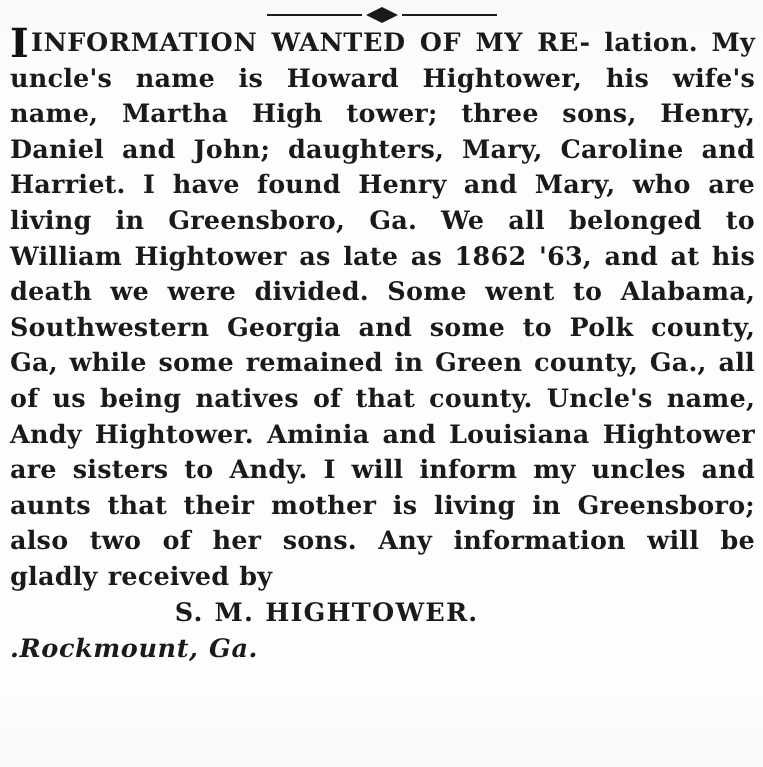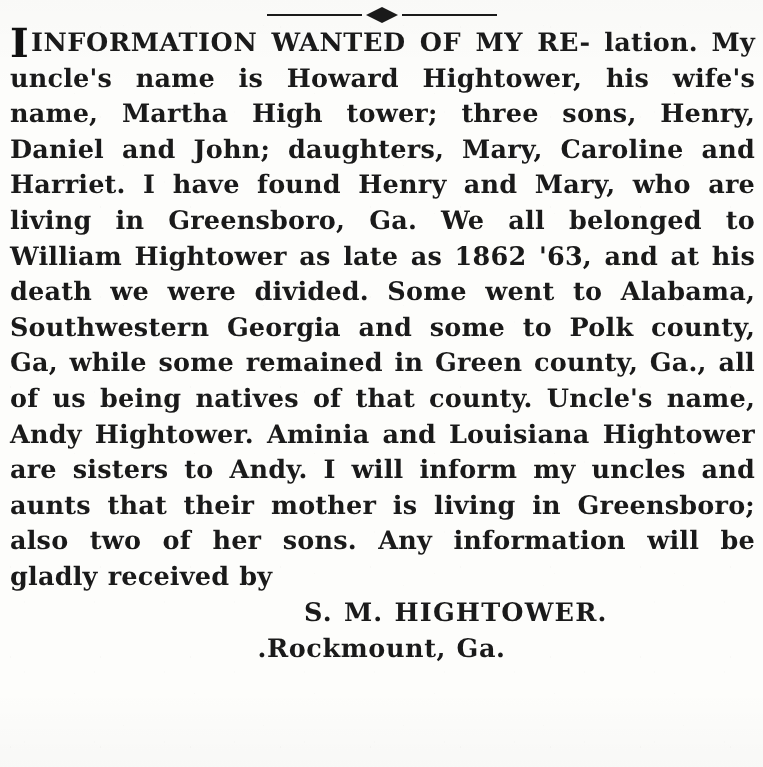--- a/index.html
+++ b/index.html
@@ -68,34 +68,35 @@
     line-height: 32px;
     margin: 2px 2px 0 0;
     color: #111;
   }
 
   .headline {
     letter-spacing: 0.6px;
   }
   .sig-row {
     display: flex;
-    justify-content: center;
+    justify-content: flex-start;
     align-items: baseline;
     width: 100%;
   }
   .sig-name {
     letter-spacing: 1.2px;
     padding-right: 18px;
   }
   .place-row {
     display: flex;
-    justify-content: center;
+    justify-content: flex-start;
     align-items: baseline;
     width: 100%;
     margin-top: 1px;
+    font-style: italic;
   }
   .place {
     letter-spacing: 0.6px;
     padding-right: 2px;
   }
 
   
   .grain {
     position: absolute;
     inset: 0;

